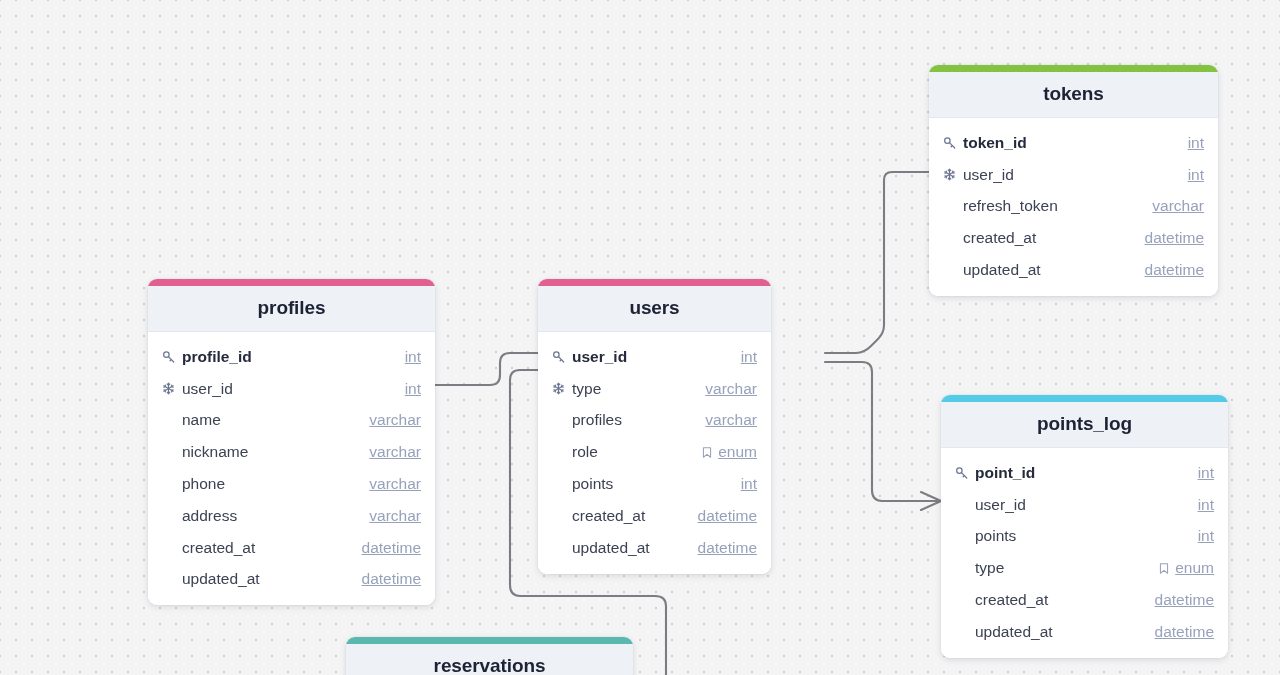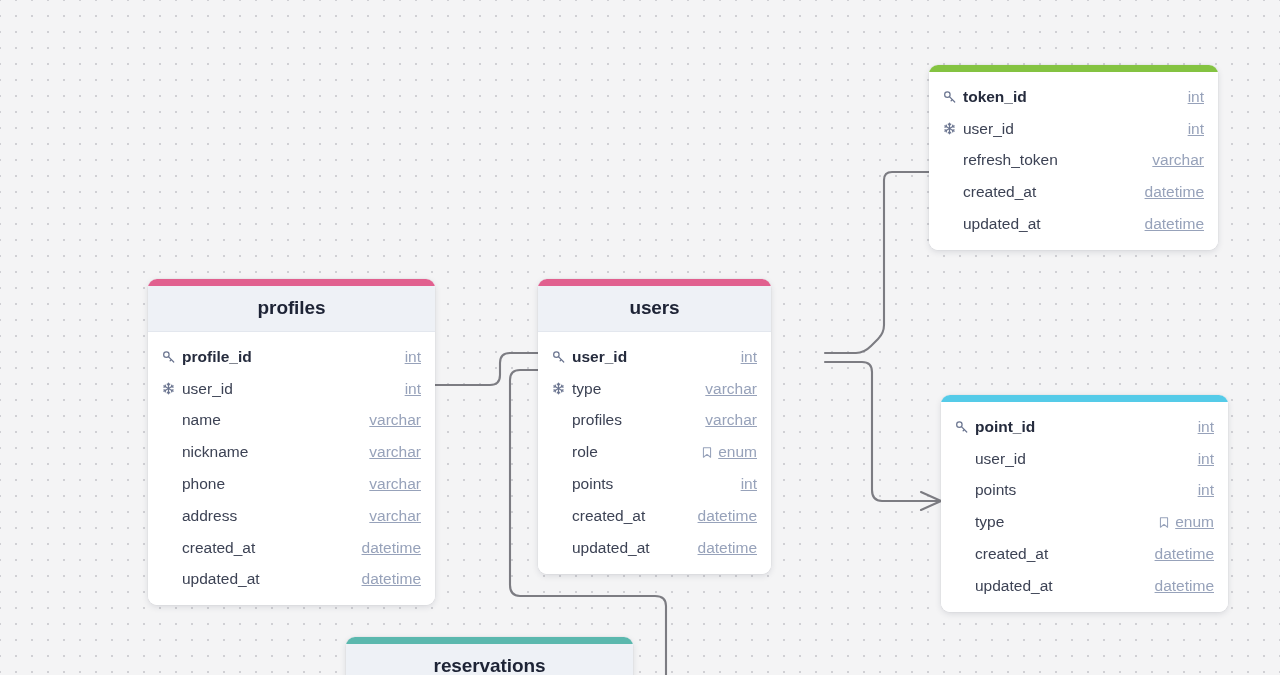--- a/index.html
+++ b/index.html
@@ -119,20 +119,21 @@
       <path d="M 941 501 L 921 510"></path>
     </g>
 
     <path d="M 423 385 L 490 385 Q 500 385 500 375 L 500 363 Q 500 353 510 353 L 538 353" fill="none" stroke="#7c7c82" stroke-width="2.1" stroke-linecap="round"></path>
 
     <path d="M 538 370 L 520 370 Q 510 370 510 380 L 510 585 Q 510 596 520 596 L 655 596 Q 666 596 666 606 L 666 675" fill="none" stroke="#7c7c82" stroke-width="2.1" stroke-linecap="round"></path>
   </svg>
 
 <div class="table-node" style="left: 929px; top: 65px; width: 289px;">
       <div class="accent-bar" style="background: rgb(132, 195, 65);"></div>
+      <div class="table-header">tokens</div>
       <div class="fields">
         <div class="field-row is-key">
           <span class="field-icon">
             <svg width="14" height="14" viewBox="0 0 16 16" fill="none" stroke="currentColor" stroke-width="1.4">
               <circle cx="5" cy="5.3" r="3.1"></circle>
               <path d="M7.3 7.6 L13.4 13.7" stroke-linecap="round"></path>
               <path d="M10.6 11 L9.3 12.3" stroke-linecap="round"></path>
             </svg>
           </span>
           <span class="field-name">token_id</span>
@@ -355,20 +356,21 @@
           <span class="field-name">updated_at</span>
           <span class="field-spacer"></span>
           <span class="field-type">
             <span>datetime</span>
           </span>
         </div>
       </div>
     </div>
     <div class="table-node" style="left: 941px; top: 395px; width: 287px;">
       <div class="accent-bar" style="background: rgb(85, 203, 232);"></div>
+      <div class="table-header">points_log</div>
       <div class="fields">
         <div class="field-row is-key">
           <span class="field-icon">
             <svg width="14" height="14" viewBox="0 0 16 16" fill="none" stroke="currentColor" stroke-width="1.4">
               <circle cx="5" cy="5.3" r="3.1"></circle>
               <path d="M7.3 7.6 L13.4 13.7" stroke-linecap="round"></path>
               <path d="M10.6 11 L9.3 12.3" stroke-linecap="round"></path>
             </svg>
           </span>
           <span class="field-name">point_id</span>

